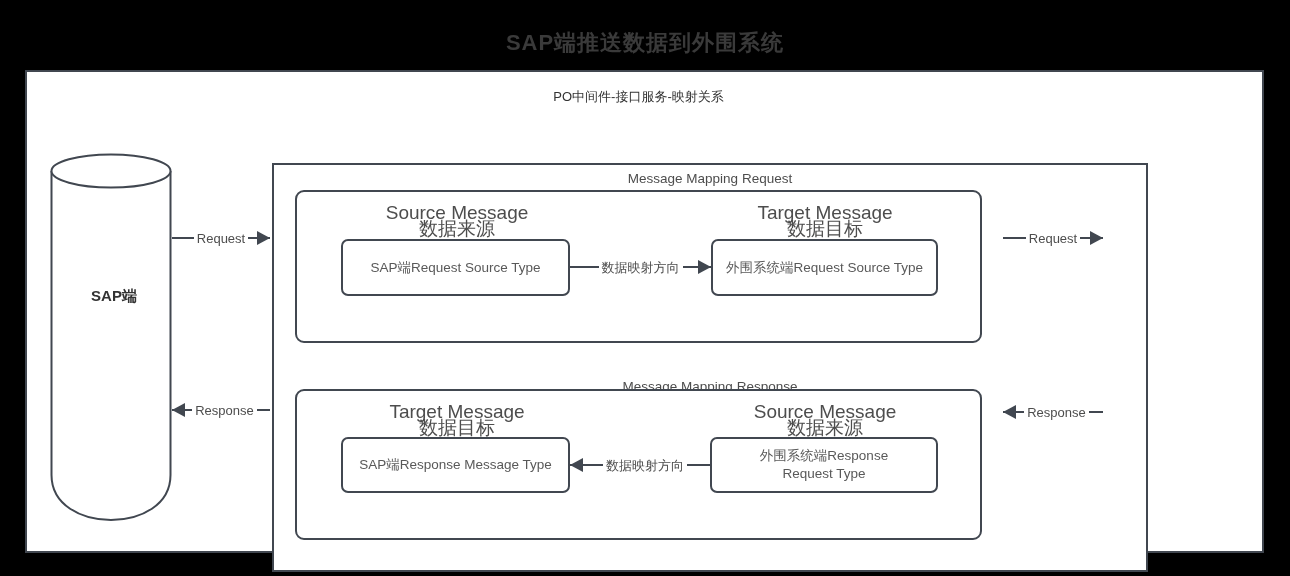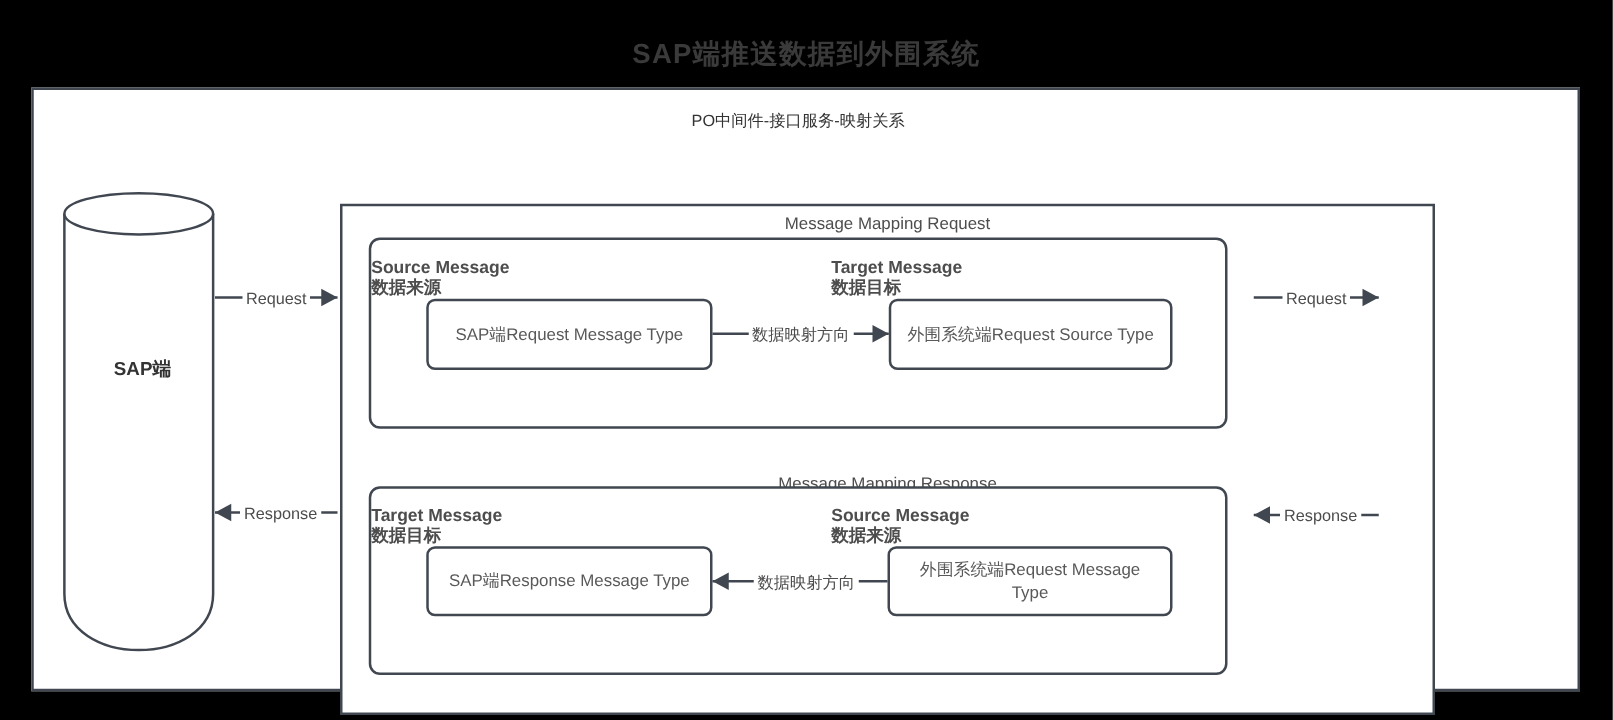--- a/index.html
+++ b/index.html
@@ -27,22 +27,22 @@
   
   .po-box{position:absolute;left:245px;top:53px;width:876px;height:409px;
     border:2px solid var(--line);background:#fff;margin-top:38px;}
   .sec-title{position:absolute;left:0;width:100%;text-align:center;
     font-size:13.5px;color:var(--label-text);}
   .sec{position:absolute;left:21px;width:687px;border:2px solid var(--line);
     border-radius:9px;background:#fff;}
   .sec-req{top:25px;height:153px;}
   .sec-resp{top:224px;height:151px;}
 
-  .pair-label{position:absolute;font-size:14px;
-    color:var(--label-text);line-height:16px;width:320px;top:13px;font-weight:bold;}
+  .pair-label{position:absolute;text-align:center;font-size:19px;
+    color:var(--label-text);line-height:16px;width:320px;top:13px;}
   .node{position:absolute;border:2px solid var(--line);border-radius:7px;background:#fff;
     display:flex;align-items:center;justify-content:center;text-align:center;
     font-size:13.5px;color:var(--body-text);line-height:18px;}
 
   .hline{position:absolute;height:2px;background:var(--line);}
   .tri{position:absolute;width:0;height:0;}
   .tri-right{border-top:7px solid transparent;border-bottom:7px solid transparent;
     border-left:13px solid var(--line);}
   .tri-left{border-top:7px solid transparent;border-bottom:7px solid transparent;
     border-right:13px solid var(--line);}
@@ -76,21 +76,21 @@
       <div class="sec sec-req">
         <div class="pair-label" style="left:0;">
           <div>Source Message</div>
           <div>数据来源</div>
         </div>
         <div class="pair-label" style="left:368px;">
           <div>Target Message</div>
           <div>数据目标</div>
         </div>
         <div class="node" style="left:44px;top:47px;width:229px;height:57px;">
-          <span>SAP端Request Message Type</span>
+          <span>SAP端Request Source Type</span>
         </div>
         <div class="node" style="left:414px;top:47px;width:227px;height:57px;">
           <span>外围系统端Request Source Type</span>
         </div>
         <div class="hline" style="left:273px;top:74px;width:141px;"></div>
         <div class="tri tri-right" style="left:401px;top:68px;"></div>
         <div class="wire-label" style="left:273px;top:67px;width:141px;">
           <span>数据映射方向</span>
         </div>
       </div>
@@ -103,21 +103,21 @@
           <div>数据目标</div>
         </div>
         <div class="pair-label" style="left:368px;">
           <div>Source Message</div>
           <div>数据来源</div>
         </div>
         <div class="node" style="left:44px;top:46px;width:229px;height:56px;">
           <span>SAP端Response Message Type</span>
         </div>
         <div class="node" style="left:413px;top:46px;width:228px;height:56px;">
-          <span style="display:inline-block;max-width:180px;">外围系统端Request Message Type</span>
+          <span style="display:inline-block;max-width:180px;">外围系统端Response Request Type</span>
         </div>
         <div class="hline" style="left:273px;top:73px;width:140px;"></div>
         <div class="tri tri-left" style="left:273px;top:67px;"></div>
         <div class="wire-label" style="left:283px;top:66px;width:130px;">
           <span>数据映射方向</span>
         </div>
       </div>
 
     </div>
 

